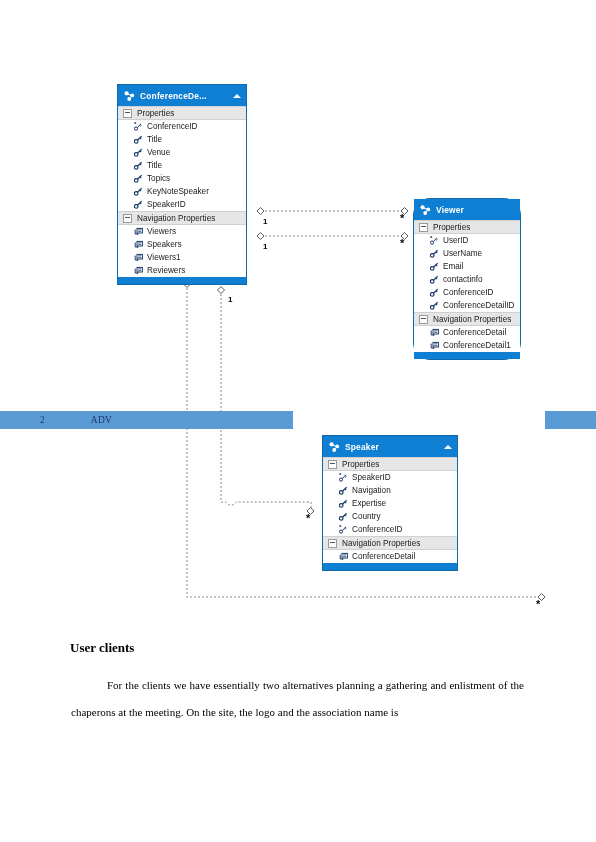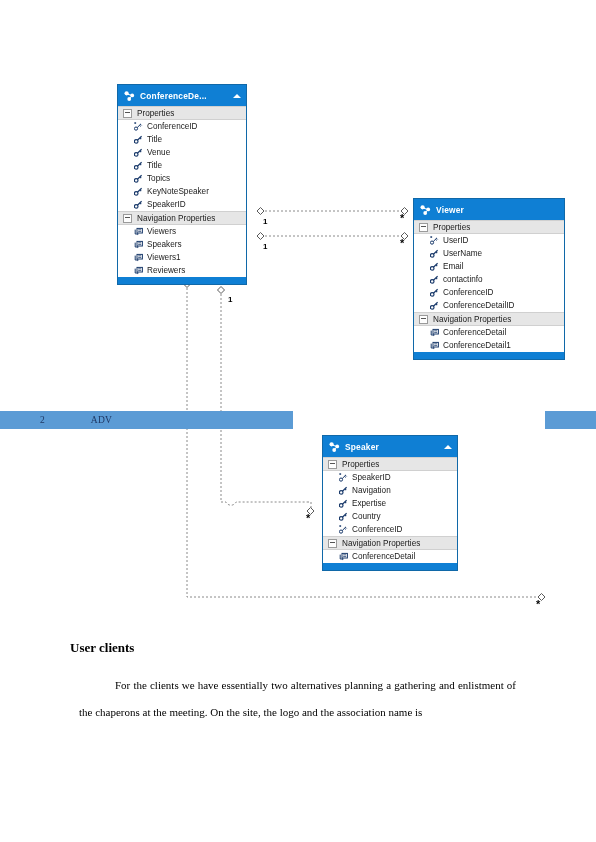--- a/index.html
+++ b/index.html
@@ -195,21 +195,21 @@
   #doc-heading {
     font-size: 13px;
     font-weight: bold;
     margin: 0 0 16px 0;
   }
   #doc-paragraph {
     font-size: 11px;
     line-height: 27px;
     text-align: justify;
     text-indent: 36px;
-    margin: 9px;
+    margin: 1px;
   }
 </style>
 </head>
 <body>
 
 <div id="page">
 
   <svg id="connector-layer" viewBox="0 0 596 842" width="596" height="842">
 
     <path class="conn-line" d="M 261,211 L 401,211"></path>
@@ -371,21 +371,21 @@
               <polygon points="3.2,5.8 3.2,8.2 4.8,7" fill="#1a3a6b"></polygon>
             </svg>
         </span>
         <span class="prop-label">Reviewers</span>
       </div>
     </div>
 
     <div class="entity-footer"></div>
   </div>
 
-  <div class="entity" id="entity-viewer" style="left:413px; top:198px; width:152px;">
+  <div class="entity" id="entity-viewer" style="left:413px; top:198px; width:108px;border-radius:17px;">
 
     <div class="entity-header">
       <span class="entity-glyph">
         <svg width="11" height="10" viewBox="0 0 11 10">
           <circle cx="2.6" cy="2.3" r="2.1" fill="#ffffff"></circle>
           <circle cx="8.2" cy="4.4" r="1.9" fill="#ffffff"></circle>
           <circle cx="5.2" cy="8" r="1.9" fill="#ffffff"></circle>
           <path d="M3.5 3.2 L7 4.2 M6.9 5.9 L5.9 7" stroke="#ffffff" stroke-width="1" fill="none"></path>
         </svg>
       </span>

